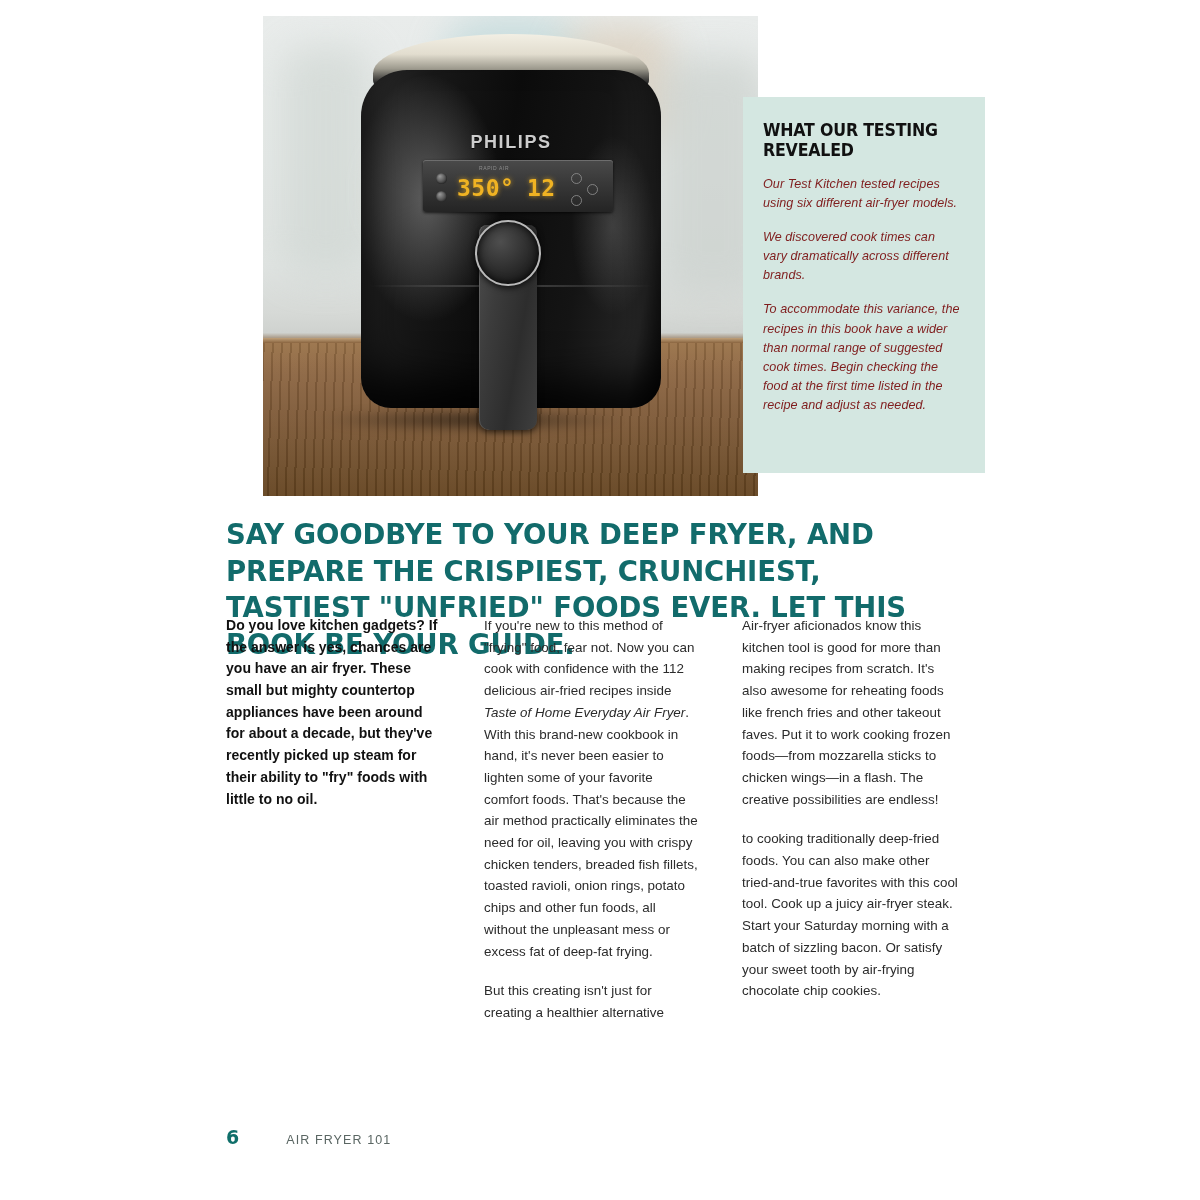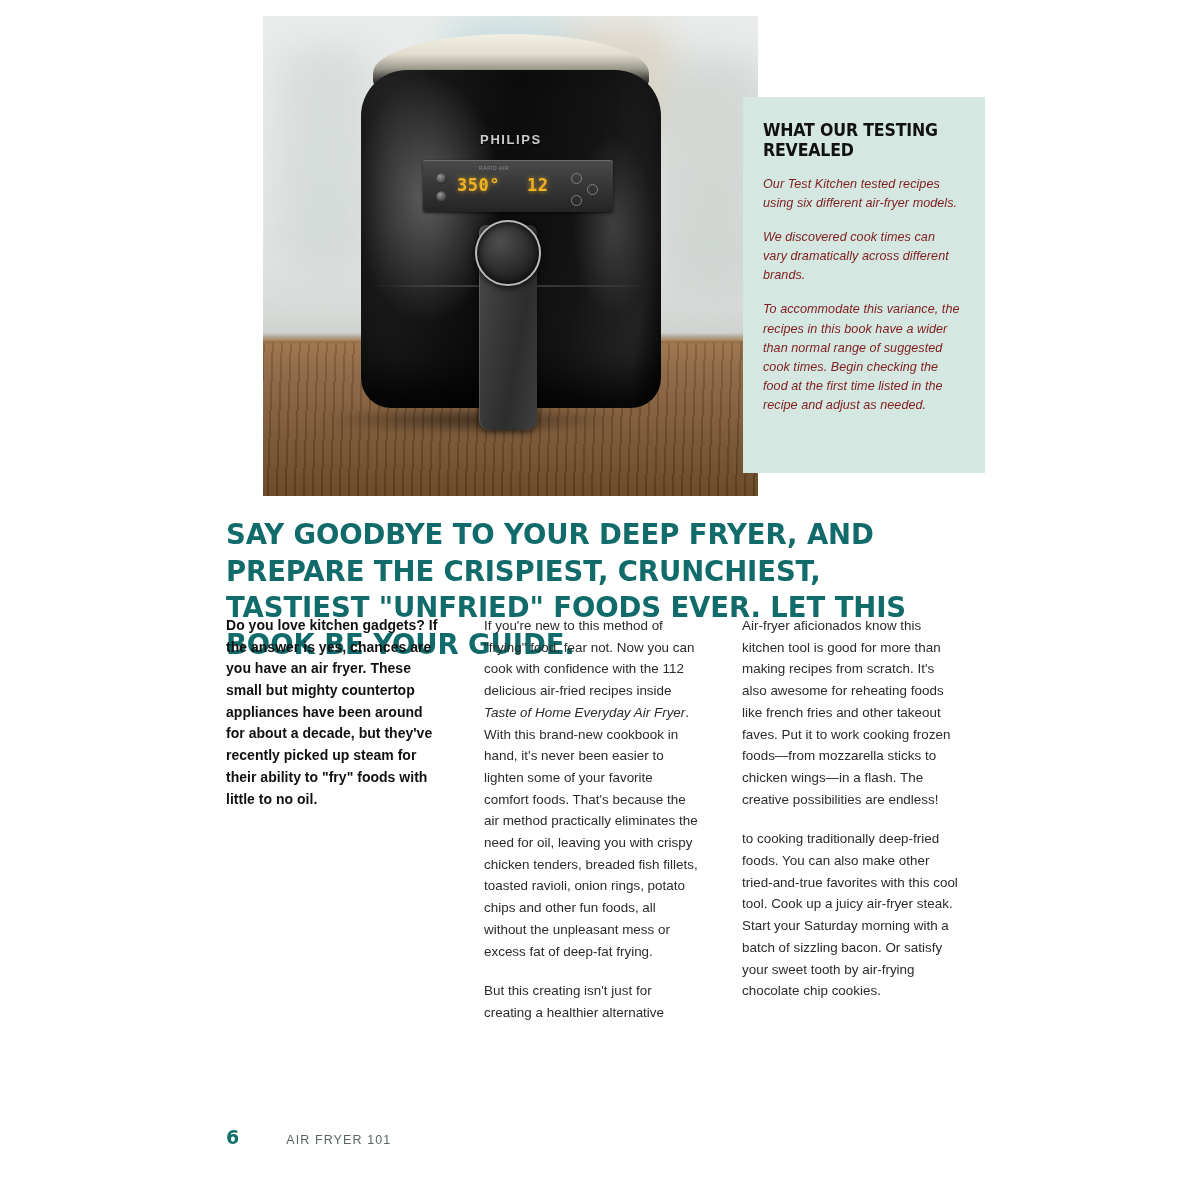--- a/index.html
+++ b/index.html
@@ -104,21 +104,21 @@
     position: absolute;
     left: 8px; top: 215px;
     width: 284px; height: 2px;
     background: linear-gradient(to right, rgba(255,255,255,0), rgba(255,255,255,.22), rgba(255,255,255,0));
   }
   .brand {
     position: absolute;
     left: 0; right: 0; top: 62px;
     text-align: center;
     font-family: "Liberation Sans", sans-serif;
-    font-size: 13px;
+    font-size: 18px;
     font-weight: 700;
     letter-spacing: 1.6px;
     color: #dcdcdc;
     text-shadow: 0 1px 1px rgba(0,0,0,.9);
     opacity: .92;
   }
   .panel {
     position: absolute;
     left: 62px; top: 90px;
     width: 190px; height: 52px;
@@ -130,21 +130,21 @@
     position: absolute;
     left: 56px; top: 5px;
     font-size: 5px;
     letter-spacing: .6px;
     color: #8e8e8e;
   }
   .readout {
     position: absolute;
     top: 15px;
     font-family: "DejaVu Sans Mono", monospace;
-    font-size: 17px;
+    font-size: 23px;
     font-weight: 700;
     color: #f0b323;
     text-shadow: 0 0 5px rgba(240,179,35,.75);
     letter-spacing: .5px;
     text-align: right;
   }
   .readout.temp { left: 34px; }
   .readout.time { left: 104px; }
   .panel-dot {
     position: absolute;

